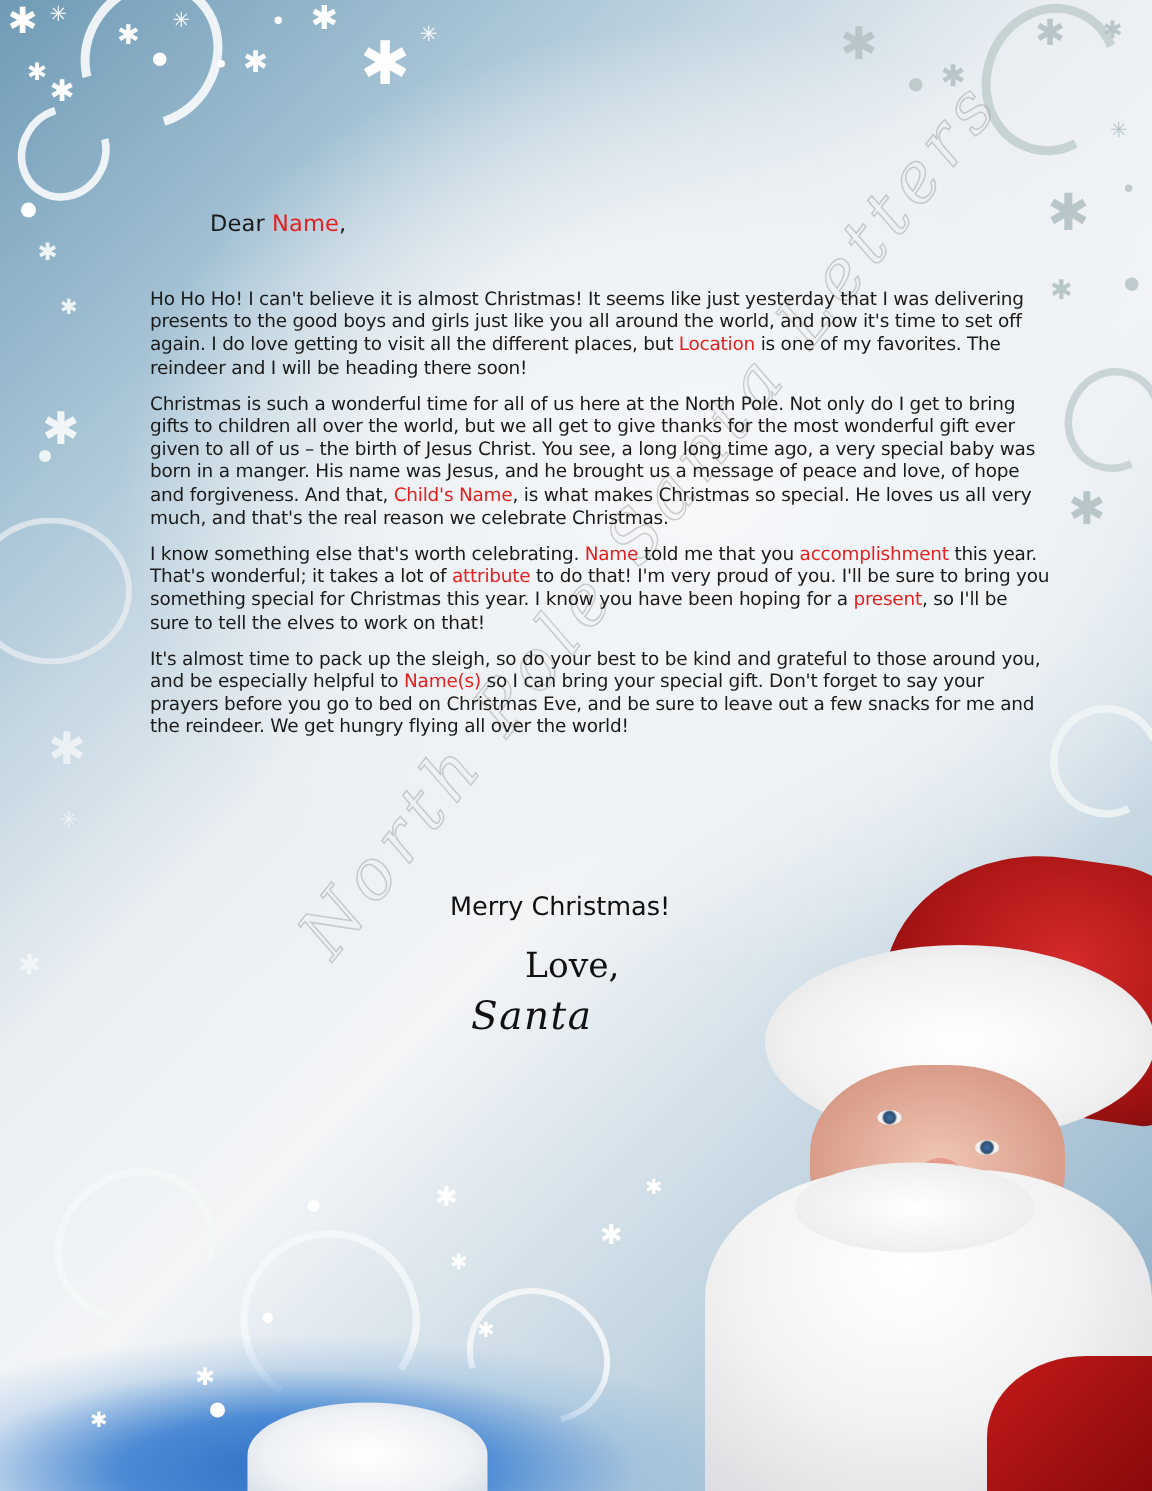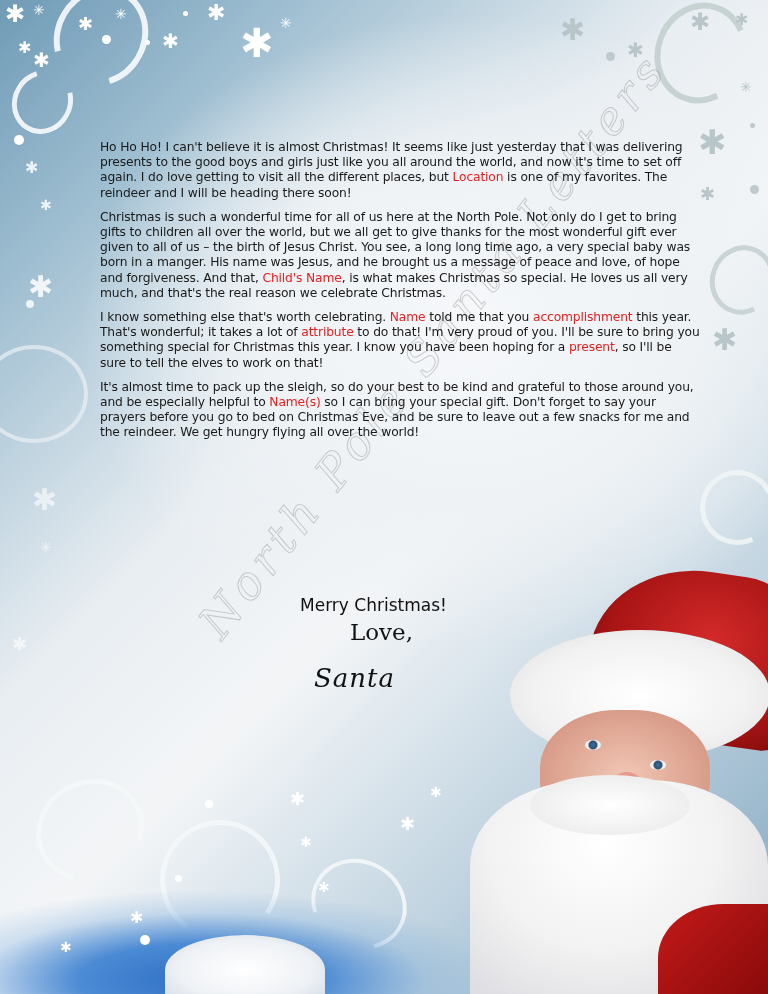--- a/index.html
+++ b/index.html
@@ -30,21 +30,21 @@
   .letter {
     position: absolute; left: 100px; top: 140px; width: 600px;
     font-family: "DejaVu Sans", sans-serif; color: #1a1a1a;
   }
   .greeting { font-size: 15px; margin-left: 40px; margin-bottom: 34px; letter-spacing: 0.1px; }
   .para { font-size: 12.3px; line-height: 15.2px; margin: 0 0 9px 0; letter-spacing: -0.15px; }
   .ph { color: #e62020; }
 
   .closing { position: absolute; left: 300px; top: 595px; color: #111; }
   .merry { font-size: 17px; }
-  .love { position: absolute; left: 50px; top: 24px; font-family: "DejaVu Serif", serif; font-size: 23px; white-space: nowrap; }
+  .love { position: absolute; left: 50px; top: 36px; font-family: "DejaVu Serif", serif; font-size: 23px; white-space: nowrap; }
   .sign { position: absolute; left: 14px; top: 68px; font-family: "DejaVu Serif", serif; font-style: italic; font-size: 26px; white-space: nowrap; letter-spacing: 1px; }
 
   
   .santa { position: absolute; left: 470px; top: 560px; width: 298px; height: 434px; }
   .hat { position: absolute; left: 120px; top: 10px; width: 200px; height: 170px;
          background: radial-gradient(ellipse at 60% 40%, #d42a2a 0%, #a81414 60%, #6e0808 100%);
          border-radius: 60% 30% 10% 50%; transform: rotate(8deg); }
   .fur { position: absolute; left: 40px; top: 70px; width: 260px; height: 130px;
          background: radial-gradient(ellipse at 50% 50%, #ffffff 0%, #f1f1f1 60%, #dcdcdc 100%);
          border-radius: 50%; }
@@ -129,20 +129,21 @@
     <span class="star" style="left:130px;top:910px;font-size:16px;">✱</span>
     <span class="star" style="left:60px;top:940px;font-size:14px;">✱</span>
     <span class="dot" style="left:205px;top:800px;width:8px;height:8px;"></span>
     <span class="dot" style="left:140px;top:935px;width:10px;height:10px;"></span>
     <span class="dot" style="left:175px;top:875px;width:7px;height:7px;"></span>
   </div>
 
   <div class="watermark">North Pole Santa Letters</div>
 
   <div class="letter">
+    <div class="greeting"><span>Dear </span><span class="ph">Name</span><span>,</span></div>
 
     <p class="para"><span>Ho Ho Ho!  I can't believe it is almost Christmas!  It seems like just yesterday that I was delivering presents to the good boys and girls just like you all around the world, and now it's time to set off again.  I do love getting to visit all the different places, but </span><span class="ph">Location</span><span> is one of my favorites.  The reindeer and I will be heading there soon!</span></p>
 
     <p class="para"><span>Christmas is such a wonderful time for all of us here at the North Pole.  Not only do I get to bring gifts to children all over the world, but we all get to give thanks for the most wonderful gift ever given to all of us – the birth of Jesus Christ.  You see, a long long time ago, a very special baby was born in a manger.  His name was Jesus, and he brought us a message of peace and love, of hope and forgiveness.  And that, </span><span class="ph">Child's Name</span><span>, is what makes Christmas so special.  He loves us all very much, and that's the real reason we celebrate Christmas.</span></p>
 
     <p class="para"><span>I know something else that's worth celebrating.  </span><span class="ph">Name</span><span> told me that you </span><span class="ph">accomplishment</span><span> this year. That's wonderful; it takes a lot of </span><span class="ph">attribute</span><span> to do that!  I'm very proud of you.  I'll be sure to bring you something special for Christmas this year.  I know you have been hoping for a </span><span class="ph">present</span><span>, so I'll be sure to tell the elves to work on that!</span></p>
 
     <p class="para"><span>It's almost time to pack up the sleigh, so do your best to be kind and grateful to those around you, and be especially helpful to </span><span class="ph">Name(s)</span><span> so I can bring your special gift.  Don't forget to say your prayers before you go to bed on Christmas Eve, and be sure to leave out a few snacks for me and the reindeer.  We get hungry flying all over the world!</span></p>
   </div>
 

